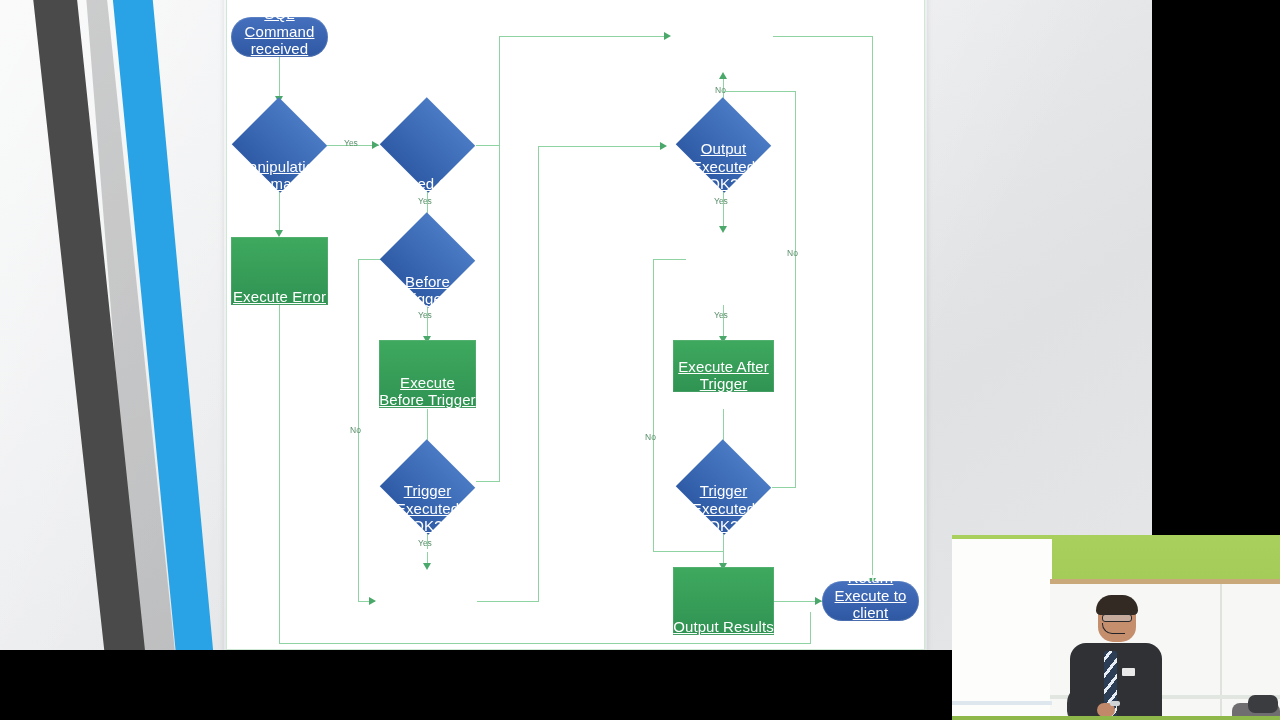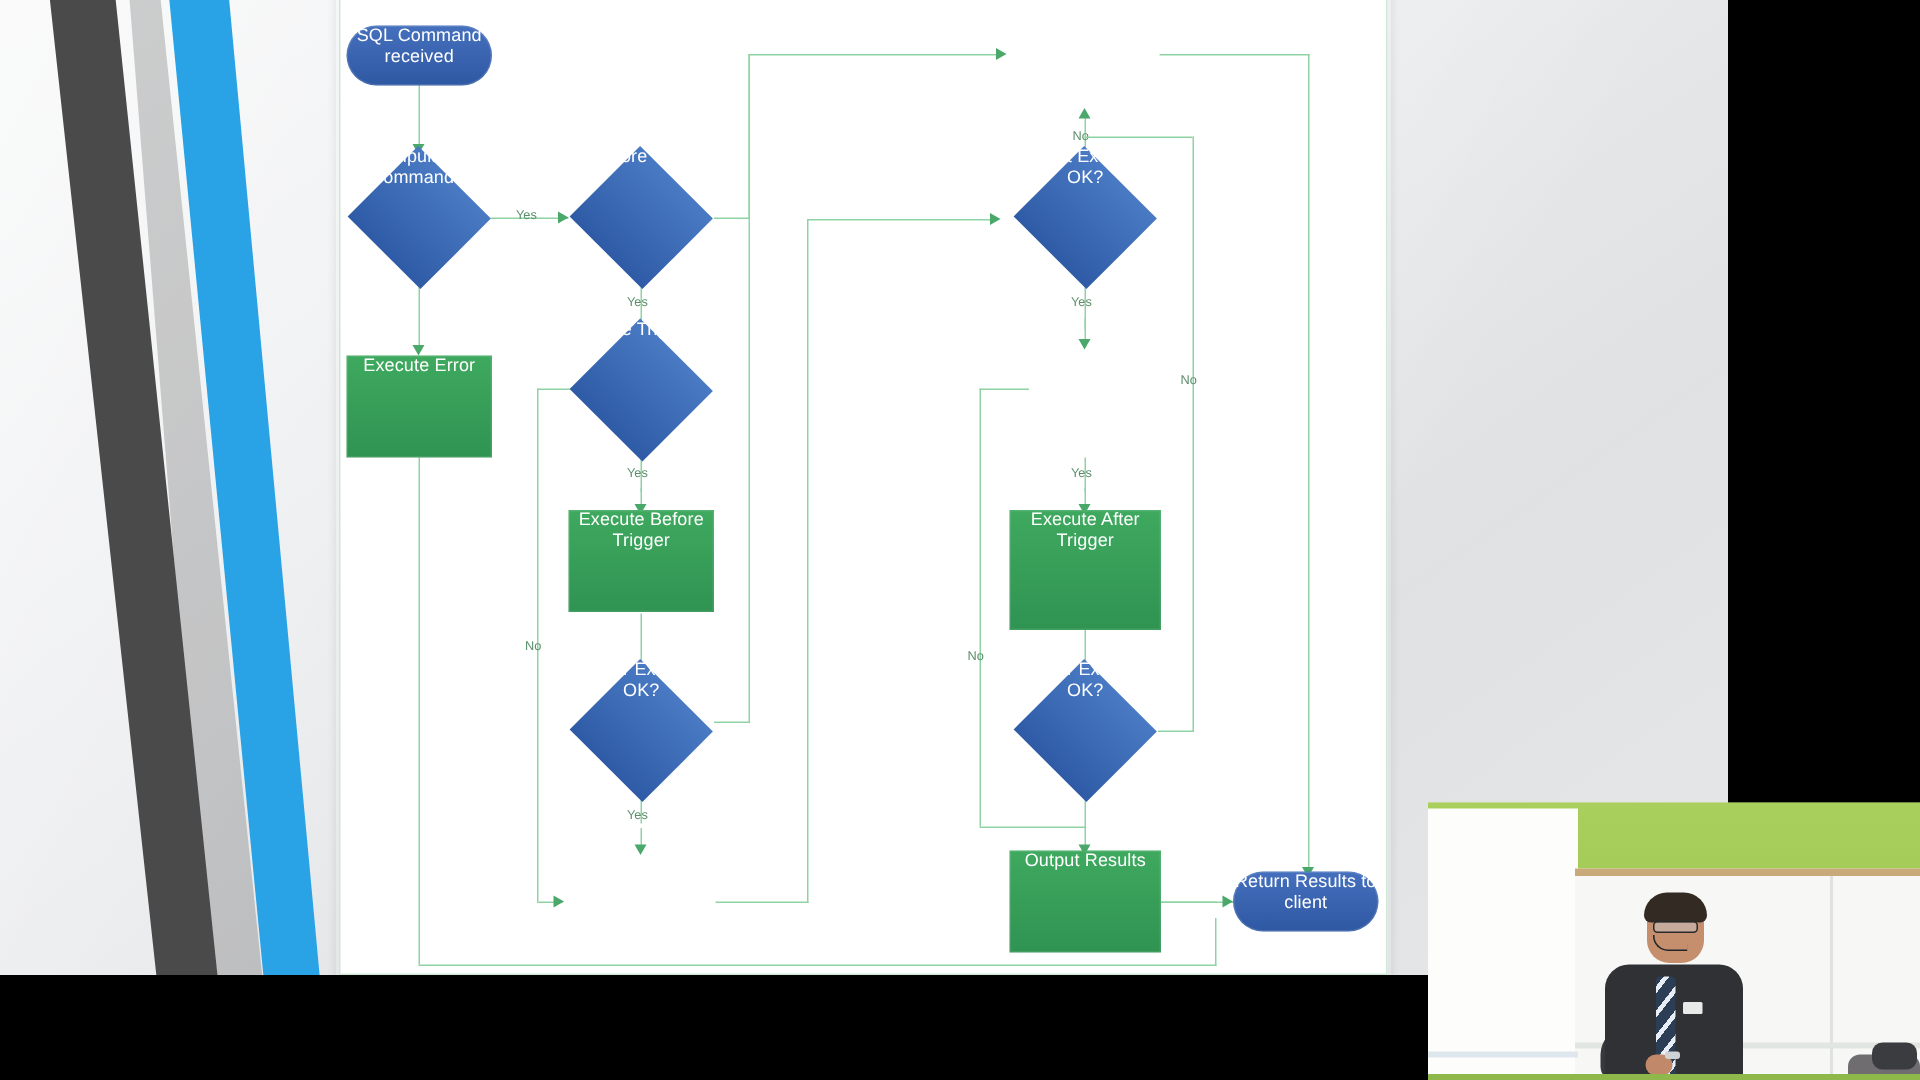--- a/index.html
+++ b/index.html
@@ -28,23 +28,23 @@
      background:rgba(0,0,0,.18);filter:blur(3px);
      clip-path:polygon(84px 0px, 104px 0px, 176px 692px, 760px 702px, 760px 716px, 140px 706px);}
 
   
   #panel{position:absolute;left:226px;top:-56px;width:699px;height:706px;background:#fff;
          border:1px solid #cfe8d5;box-sizing:border-box;}
   #panelshadow{position:absolute;left:224px;top:-56px;width:703px;height:710px;
          box-shadow:0 1px 6px rgba(0,0,0,.10);}
 
   
-  .node{position:absolute;box-sizing:border-box;display:flex;align-items:flex-start;
+  .node{position:absolute;box-sizing:border-box;display:flex;align-items:flex-end;
         justify-content:center;text-align:center;color:#fff;line-height:1.15;
-        font-size:12px;letter-spacing:.1px;}
+        font-size:15px;letter-spacing:.1px;text-decoration:underline;}
   .n-term{background:#3a62ab;border-radius:22px;
         background:linear-gradient(180deg,#4570bd 0%,#2f58a3 100%);
         box-shadow:inset 0 0 0 1px rgba(255,255,255,.12);}
   .n-dec{background:transparent;}
   .n-dec .dia{position:absolute;inset:0;background:linear-gradient(180deg,#4a7ac4 0%,#2f5ba6 100%);
         transform:rotate(45deg) scale(.707);}
   .n-dec .lbl{position:relative;z-index:2;padding:0 2px;}
   .n-proc{background:linear-gradient(180deg,#3fa95f 0%,#2f9352 100%);
         box-shadow:inset 0 0 0 1px rgba(255,255,255,.10);}
   .n-err{background:#b80000;border:1px solid #7a4a1f;
@@ -199,21 +199,21 @@
       <div class="dia"></div>
       <span class="lbl">Manipulation command?</span>
     </div>
 
     <div class="node n-proc" style="left:231px;top:237px;width:97px;height:68px;">
       <span>Execute Error</span>
     </div>
 
     <div class="node n-dec" style="left:379px;top:98px;width:97px;height:94px;">
       <div class="dia"></div>
-      <span class="lbl">Before OK?</span>
+      <span class="lbl">Parsed OK?</span>
     </div>
 
 
     <div class="node n-proc" style="left:379px;top:340px;width:97px;height:68px;">
       <span>Execute Before Trigger</span>
     </div>
 
     <div class="node n-dec" style="left:379px;top:213px;width:97px;height:94px;">
       <div class="dia"></div>
       <span class="lbl">Before Trigger?</span>
@@ -224,35 +224,35 @@
       <span class="lbl">Trigger Executed OK?</span>
     </div>
 
 
     <div class="node n-dec" style="left:675px;top:98px;width:97px;height:94px;">
       <div class="dia"></div>
       <span class="lbl">Output Executed OK?</span>
     </div>
 
 
-    <div class="node n-proc" style="left:673px;top:340px;width:101px;height:80px;">
+    <div class="node n-proc" style="left:673px;top:340px;width:101px;height:52px;">
       <span>Execute After Trigger</span>
     </div>
 
     <div class="node n-dec" style="left:675px;top:440px;width:97px;height:94px;">
       <div class="dia"></div>
       <span class="lbl">Trigger Executed OK?</span>
     </div>
 
     <div class="node n-proc" style="left:673px;top:567px;width:101px;height:68px;">
       <span>Output Results</span>
     </div>
 
     <div class="node n-term" style="left:822px;top:581px;width:97px;height:40px;">
-      <span>Return Results to client</span>
+      <span>Return Execute to client</span>
     </div>
   </div>
 
   <div id="cam">
     <div class="cam-wallgreen"></div>
     <div class="cam-projection"></div>
     <div class="cam-board"></div>
     <div class="cam-boardsplit"></div>
     <div class="cam-rail"></div>
     <div class="cam-rail2"></div>

